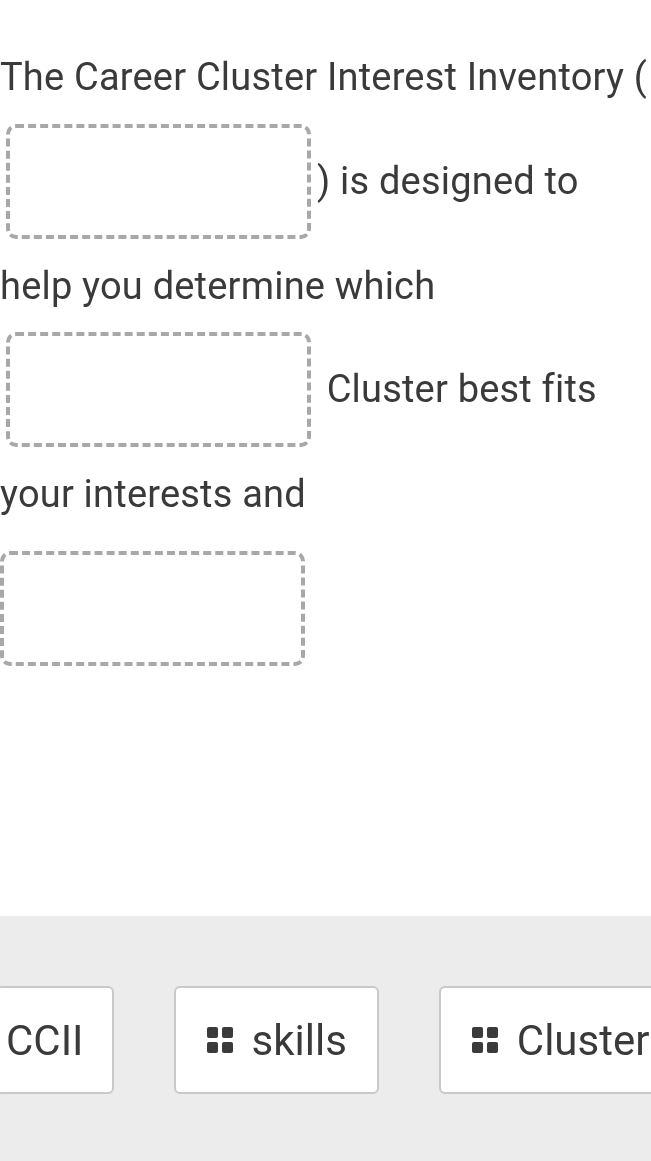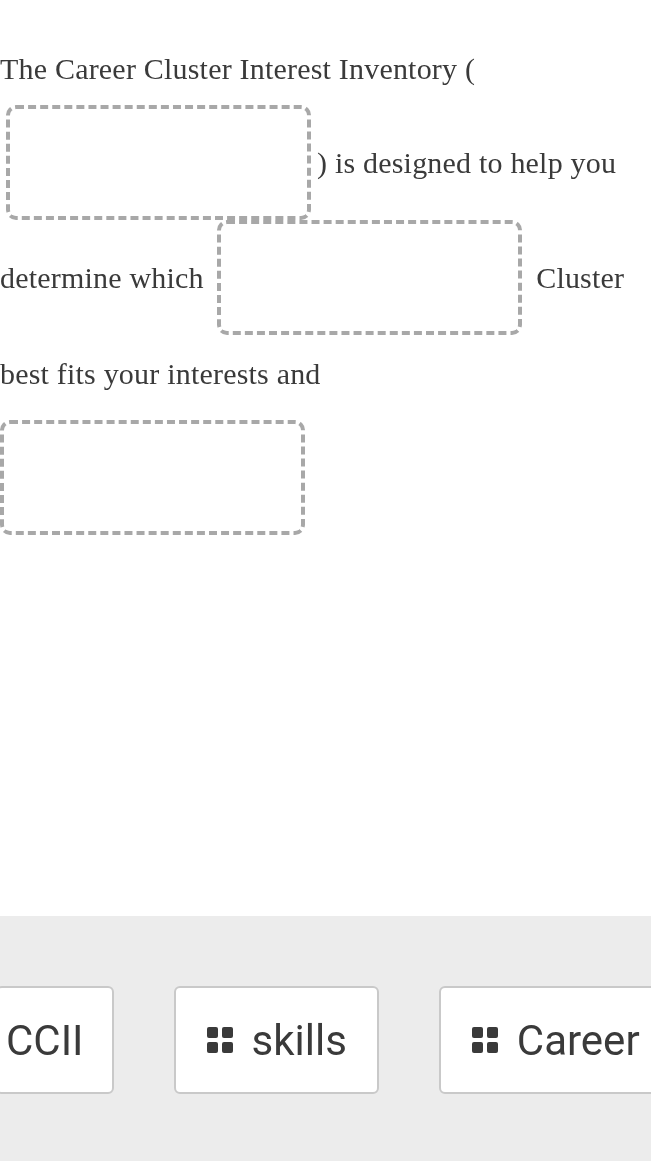--- a/index.html
+++ b/index.html
@@ -11,25 +11,24 @@
       font-family: -apple-system, BlinkMacSystemFont, "Segoe UI", Roboto, Helvetica, Arial, sans-serif;
       background: #ffffff;
       width: 651px;
       height: 1161px;
       overflow: hidden;
       position: relative;
       color: #3a3a3a;
     }
     .content {
       padding: 0;
-      font-size: 30px;
+      font-size: 38px;
       line-height: 2.4;
       color: #3a3a3a;
       letter-spacing: 0.2px;
-      font-family: Liberation Serif, serif;
     }
     .paragraph {
       padding-top: 30px;
       padding-left: 0;
     }
     .text-segment {
       display: inline;
       vertical-align: middle;
     }
     .drop-zone {
@@ -132,15 +131,15 @@
     </span>
     <span class="chip-label">skills</span>
   </div>
   <div class="answer-chip">
     <span class="grip-icon">
       <span class="grip-dot"></span>
         <span class="grip-dot"></span>
         <span class="grip-dot"></span>
         <span class="grip-dot"></span>
     </span>
-    <span class="chip-label">Career</span>
+    <span class="chip-label">Cluster</span>
   </div>
 </div>
 
 </body></html>

